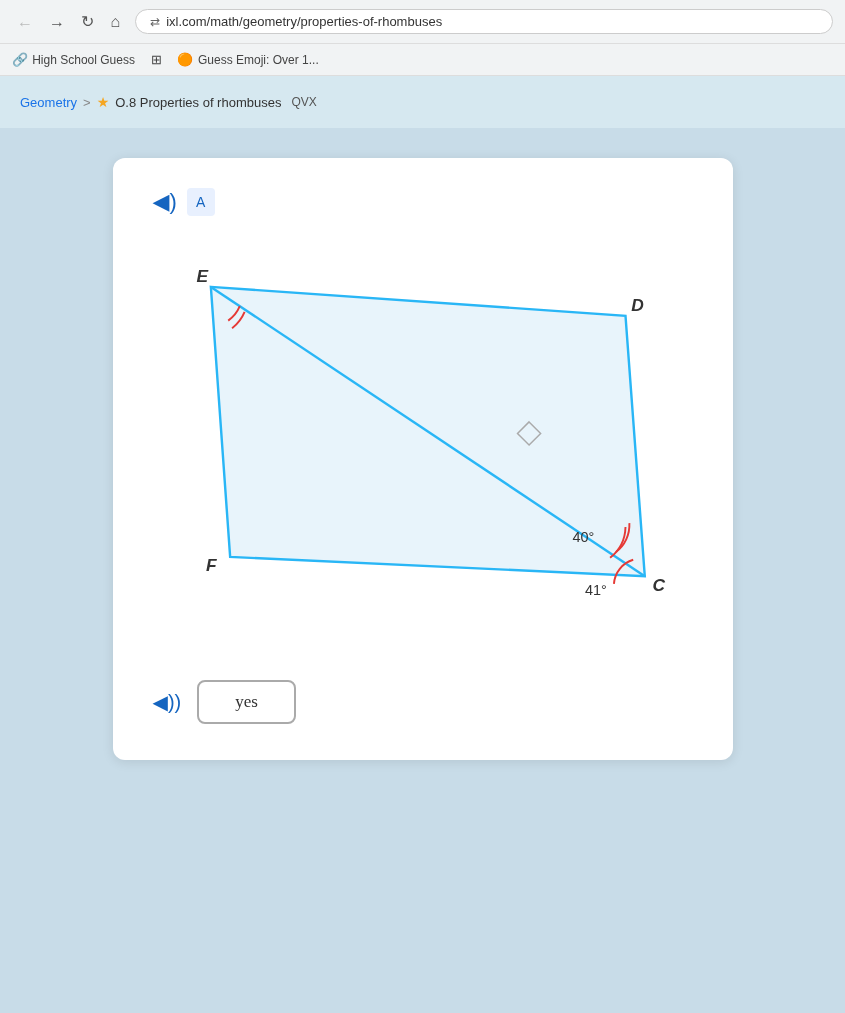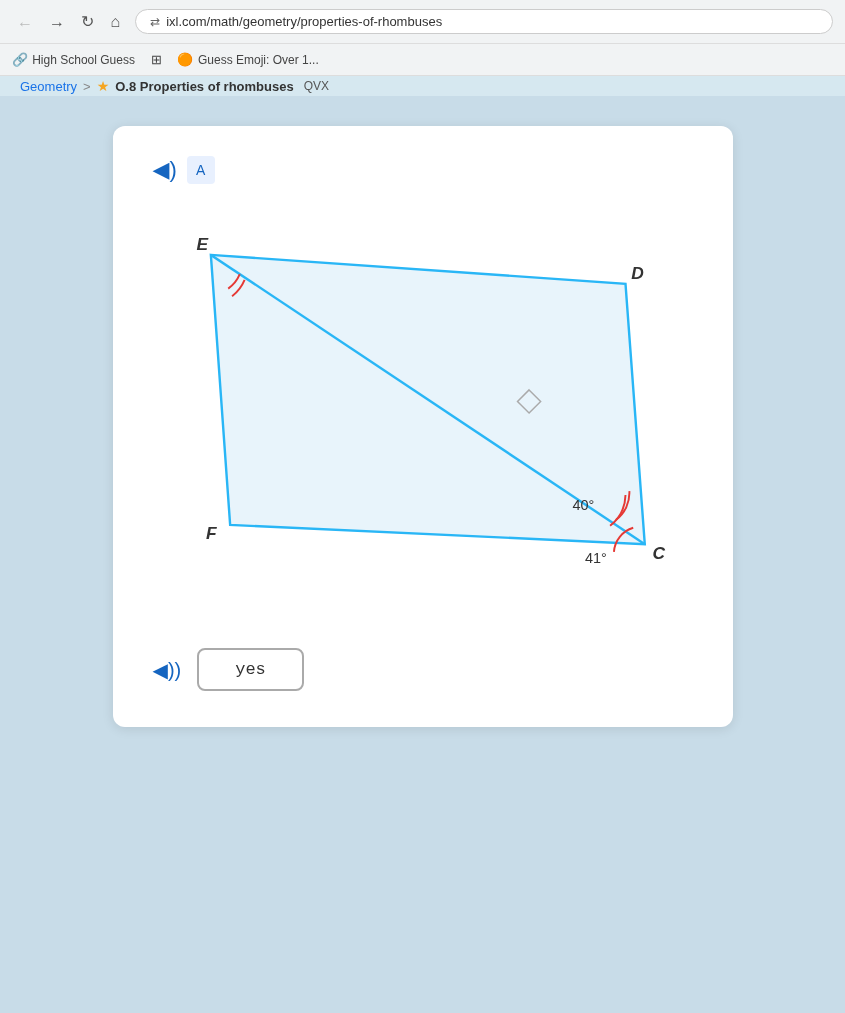--- a/index.html
+++ b/index.html
@@ -72,26 +72,26 @@
 
     
     .breadcrumb-bar {
       background: #d6e8f0;
       padding: 6px 20px;
       display: flex;
       align-items: center;
       gap: 6px;
       font-size: 13px;
       color: #444;
-      height: 20px;
+      height: 52px;
     }
     .breadcrumb-sep { color: #888; }
     .breadcrumb-star { color: #f5a623; font-size: 14px; }
     .breadcrumb-link { color: #1a73e8; cursor: pointer; text-decoration: none; }
-    .breadcrumb-current { color: #333; font-weight: 700; }
+    .breadcrumb-current { color: #333; font-weight: 400; }
     .breadcrumb-code { color: #555; font-size: 12px; margin-left: 4px; text-align: right; }
 
     
     .main-content {
       background: #c8dce8;
       display: flex;
       justify-content: center;
       align-items: flex-start;
       padding: 30px 40px;
       height: calc(1013px - 44px - 32px - 36px);
@@ -166,21 +166,21 @@
       cursor: pointer;
     }
     .answer-btn {
       background: white;
       border: 2px solid #aaa;
       border-radius: 8px;
       padding: 10px 36px;
       font-size: 17px;
       color: #333;
       cursor: pointer;
-      font-family: Liberation Mono, monospace;
+      font-family: Liberation Serif, serif;
     }
   </style>
 </head>
 <body>
 
 <div class="browser-bar">
   <div class="nav-buttons">
     <button class="nav-btn disabled">←</button>
     <button class="nav-btn">→</button>
     <button class="nav-btn">↻</button>

